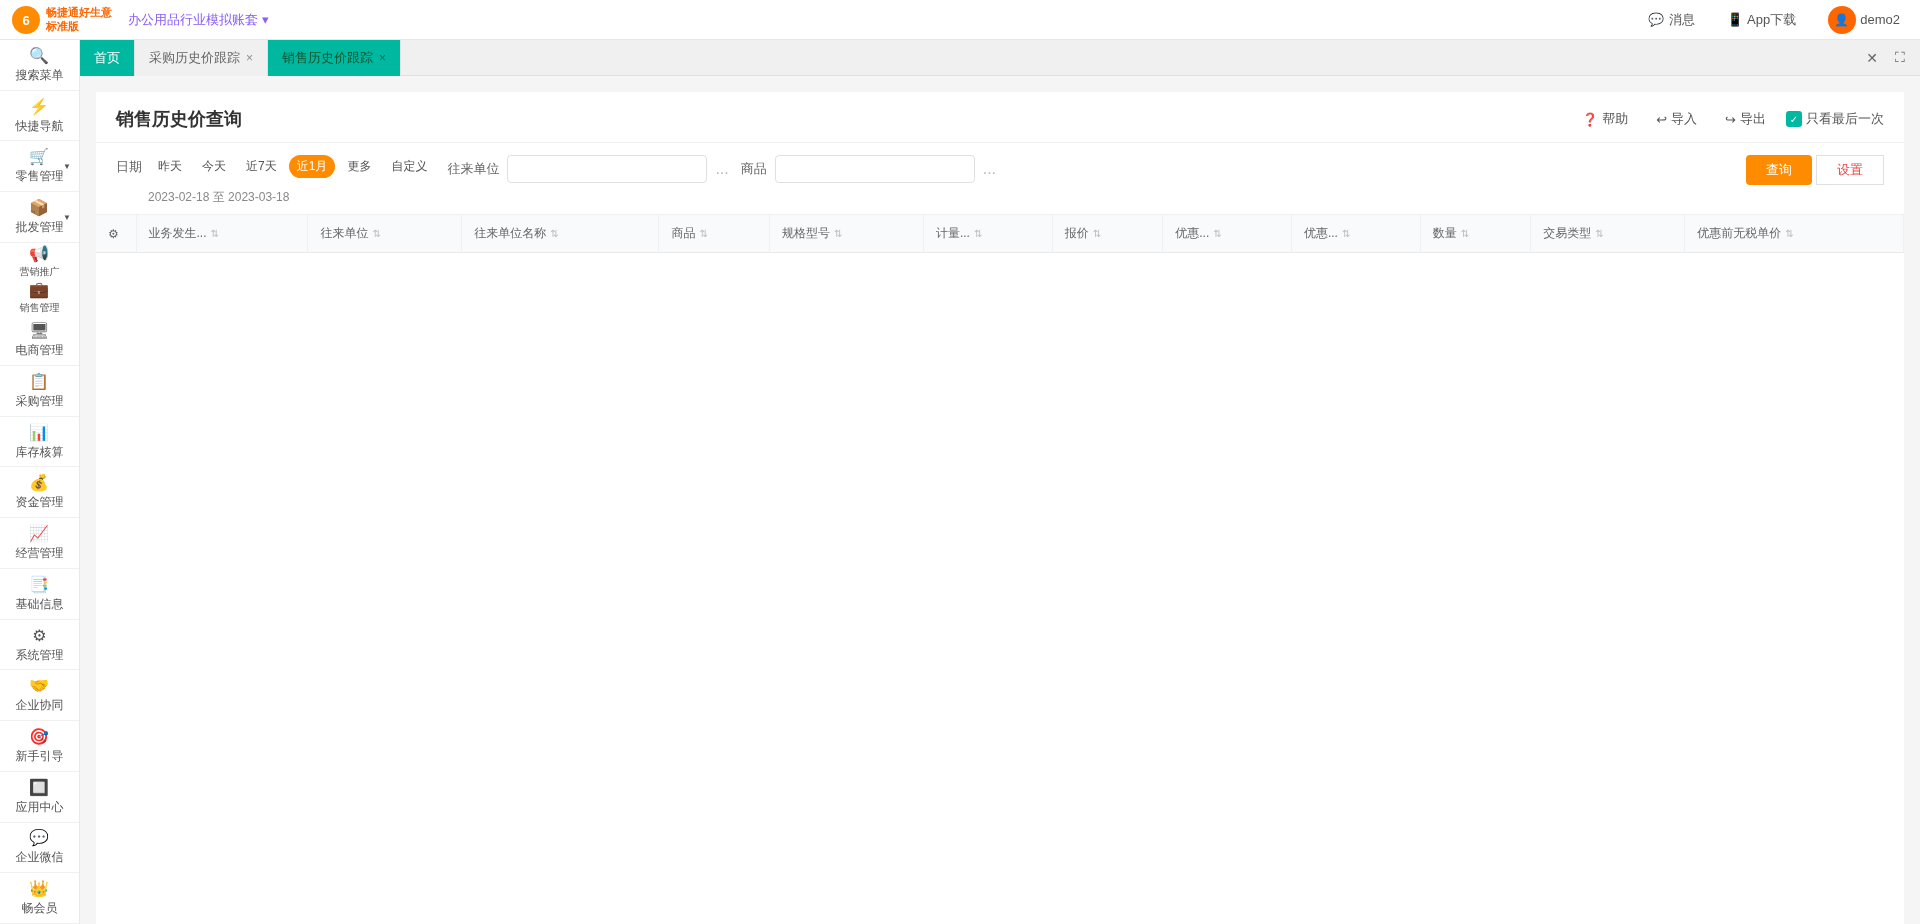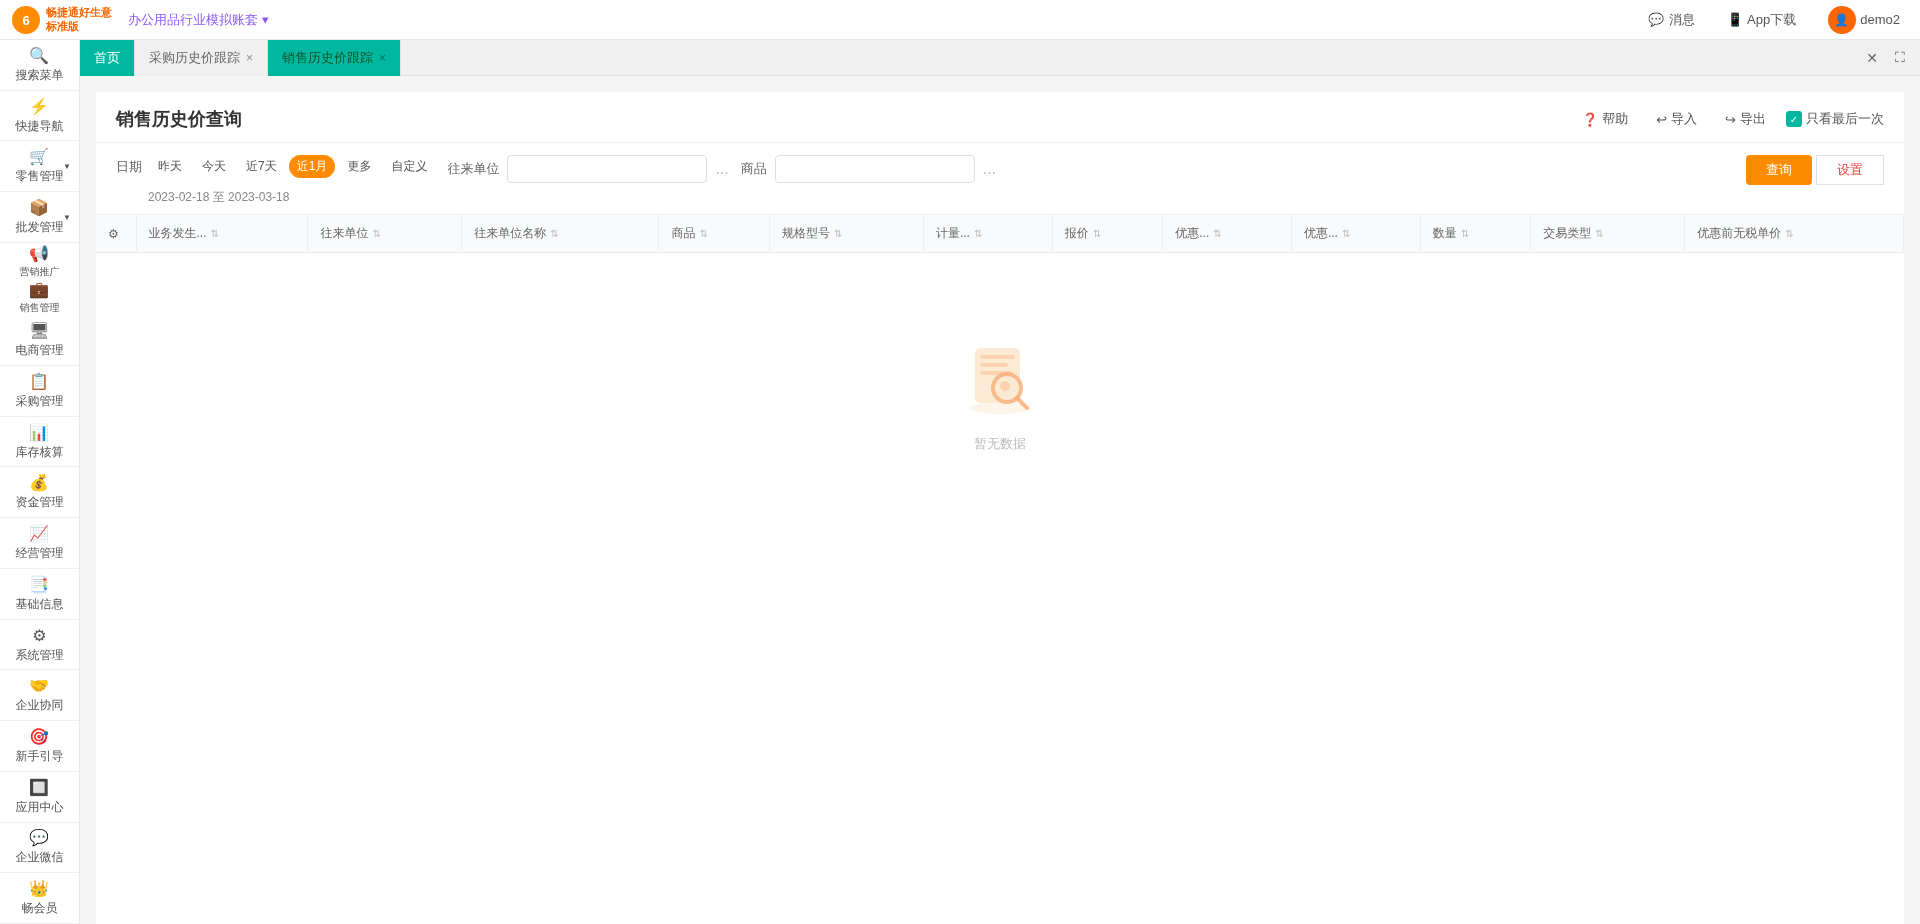--- a/index.html
+++ b/index.html
@@ -617,30 +617,16 @@
                 <span>优惠前无税单价</span>
                 <span class="sort-icon">⇅</span>
               </div>
             </th>
           </tr>
         </thead>
         <tbody>
         </tbody>
       </table>
 
-      <div class="empty-state">
-        <svg class="empty-icon" viewBox="0 0 90 90">
-
-          <ellipse cx="45" cy="75" rx="30" ry="6" fill="#fde8d0" opacity="0.5"></ellipse>
-          <rect x="20" y="15" width="45" height="55" rx="5" fill="#fde0c0" opacity="0.8"></rect>
-          <rect x="25" y="22" width="35" height="4" rx="2" fill="#fbb98b" opacity="0.6"></rect>
-          <rect x="25" y="30" width="28" height="4" rx="2" fill="#fbb98b" opacity="0.6"></rect>
-          <rect x="25" y="38" width="32" height="4" rx="2" fill="#fbb98b" opacity="0.6"></rect>
-          <circle cx="52" cy="55" r="14" fill="none" stroke="#f5a060" stroke-width="4" opacity="0.8"></circle>
-          <line x1="62" y1="65" x2="72" y2="75" stroke="#f5a060" stroke-width="4" stroke-linecap="round" opacity="0.8"></line>
-          <circle cx="50" cy="53" r="5" fill="#f5a060" opacity="0.4"></circle>
-        </svg>
-        <span>暂无数据</span>
-      </div>
     </div>
 
   </div>
 </div>
 
 </body></html>

